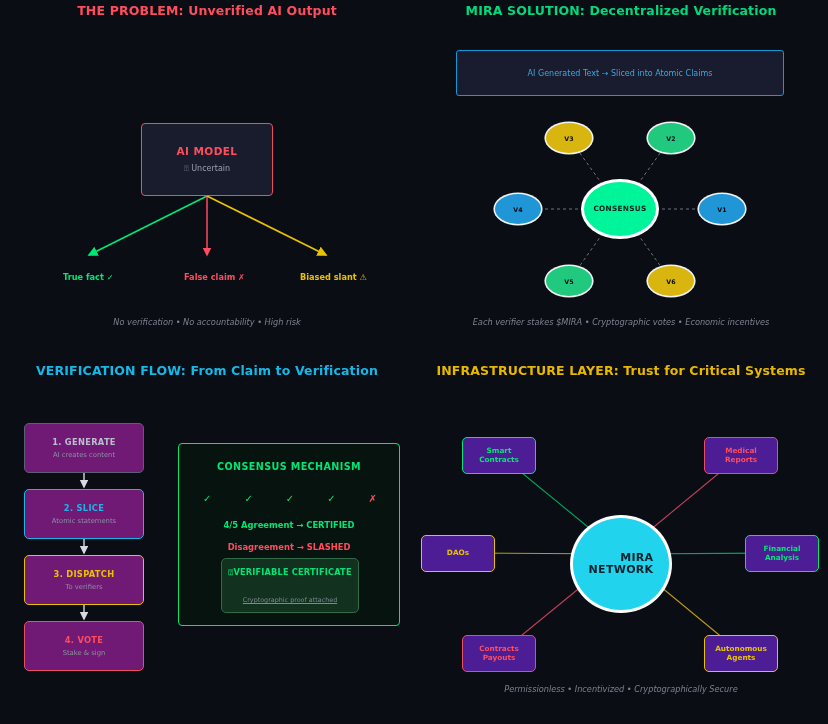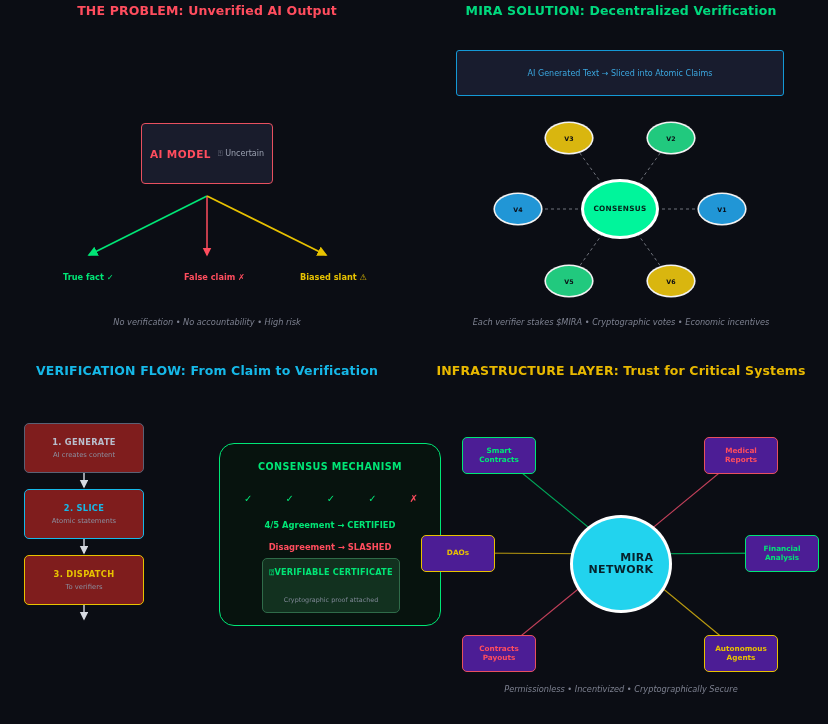--- a/index.html
+++ b/index.html
@@ -32,23 +32,23 @@
     position: absolute; left: 0; width: 100%;
     text-align: center;
     font-size: 8.2px; font-style: italic; color: #7d8190;
   }
 
   svg { position: absolute; left: 0; top: 0; overflow: visible; }
 
   
   .ai-box {
     position: absolute; left: 141px; top: 123px;
-    width: 132px; height: 61px;
+    width: 132px; height: 73px;
     background: #191c2c; border: 1.4px solid #e8505f; border-radius: 4px;
-    display: flex; flex-direction: row;
+    display: flex; flex-direction: column;
     align-items: center; justify-content: center; gap: 7px;
   }
   .ai-title { font-size: 10.5px; font-weight: bold; color: #ff4d5e; letter-spacing: .4px; }
   .ai-sub   { font-size: 8px; color: #9aa0b0; }
   .ai-sub .tofu { color: #7d8190; }
 
   .outcome {
     position: absolute; top: 272px;
     font-size: 8.2px; font-weight: bold; white-space: nowrap;
   }
@@ -81,31 +81,31 @@
   }
   .hub-consensus {
     left: 584px; top: 182px; width: 72px; height: 54px;
     background: #00f59b; font-size: 7.3px; font-weight: bold;
     color: #05221a; letter-spacing: .3px;
   }
 
   
   .step {
     position: absolute; left: 24px; width: 120px; height: 50px;
-    background: #7f1d1d; border-radius: 5px;
+    background: #701a75; border-radius: 5px;
     display: flex; flex-direction: column;
     align-items: center; justify-content: center; gap: 4px;
   }
   .step-label { font-size: 8.3px; font-weight: bold; letter-spacing: .3px; }
   .step-desc  { font-size: 6.8px; color: #8b90a0; }
 
   .cons-panel {
     position: absolute; left: 178px; top: 443px;
     width: 222px; height: 183px;
-    background: #07130e; border: 1.6px solid #00e676; border-radius: 15px; margin-left: 41px;
+    background: #07130e; border: 1.6px solid #00e676; border-radius: 4px;
   }
   .cons-title {
     position: absolute; left: 0; top: 17px; width: 100%;
     text-align: center; font-size: 9.6px; font-weight: bold;
     color: #00e676; letter-spacing: .4px;
   }
   .vote-row {
     position: absolute; left: 24px; top: 49px; width: 174px;
     display: flex; justify-content: space-between; align-items: center;
   }
@@ -120,21 +120,21 @@
   .cons-slashed   { top: 98px; color: #ff4d5e; }
   .cert-box {
     position: absolute; left: 42px; top: 114px;
     width: 138px; height: 55px;
     background: #12311f; border: 1px solid #2f6b49; border-radius: 5px;
     display: flex; flex-direction: column;
     align-items: center; justify-content: center; gap: 18px;
   }
   .cert-title { font-size: 8.2px; font-weight: bold; color: #00e676; letter-spacing: .2px; }
   .cert-title .tofu { color: #00c566; }
-  .cert-sub   { font-size: 6.4px; color: #7f8896; }
+  .cert-sub   { font-size: 6.4px; color: #7f8896; text-decoration: underline; }
 
   
   .use-box {
     position: absolute; border-radius: 5px; background: #4c1d95;
     display: flex; align-items: center; justify-content: center;
     text-align: center; line-height: 1.15;
     font-size: 7.3px; font-weight: bold;
   }
   .hub-mira {
     left: 573px; top: 518px; width: 96px; height: 92px;
@@ -246,20 +246,24 @@
     <div class="step-desc">AI creates content</div>
   </div>
   <div class="step" style="top:489px;border:1.3px solid #16b8e8;">
     <div class="step-label" style="color:#16b8e8;">2. SLICE</div>
     <div class="step-desc">Atomic statements</div>
   </div>
   <div class="step" style="top:555px;border:1.3px solid #e8c200;">
     <div class="step-label" style="color:#e8c200;">3. DISPATCH</div>
     <div class="step-desc">To verifiers</div>
   </div>
+  <div class="step" style="top:621px;border:1.3px solid #e8505f;">
+    <div class="step-label" style="color:#ff4d5e;">4. VOTE</div>
+    <div class="step-desc">Stake &amp; sign</div>
+  </div>
 
   <div class="cons-panel">
     <div class="cons-title">CONSENSUS MECHANISM</div>
 
     <div class="vote-row">
       <span class="vote yes">✓</span>
       <span class="vote yes">✓</span>
       <span class="vote yes">✓</span>
       <span class="vote yes">✓</span>
       <span class="vote no">✗</span>

